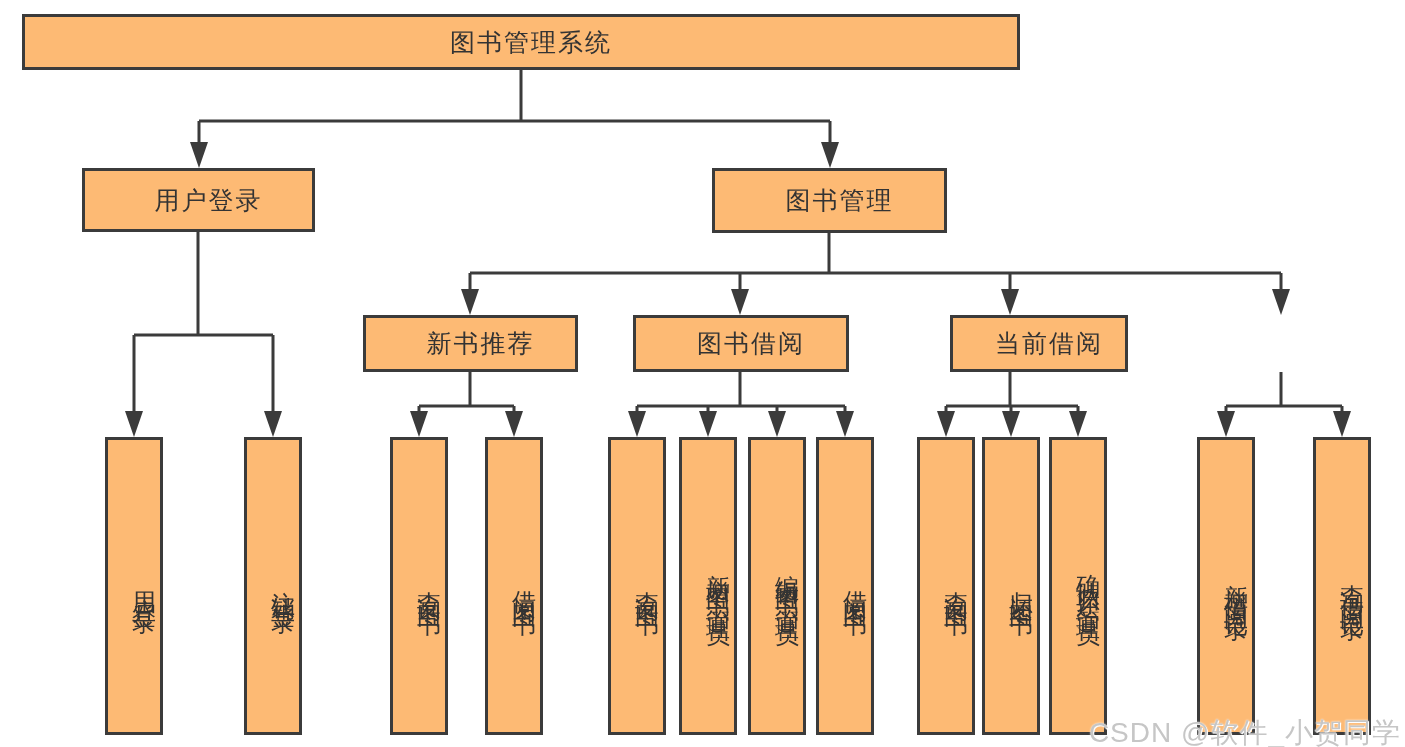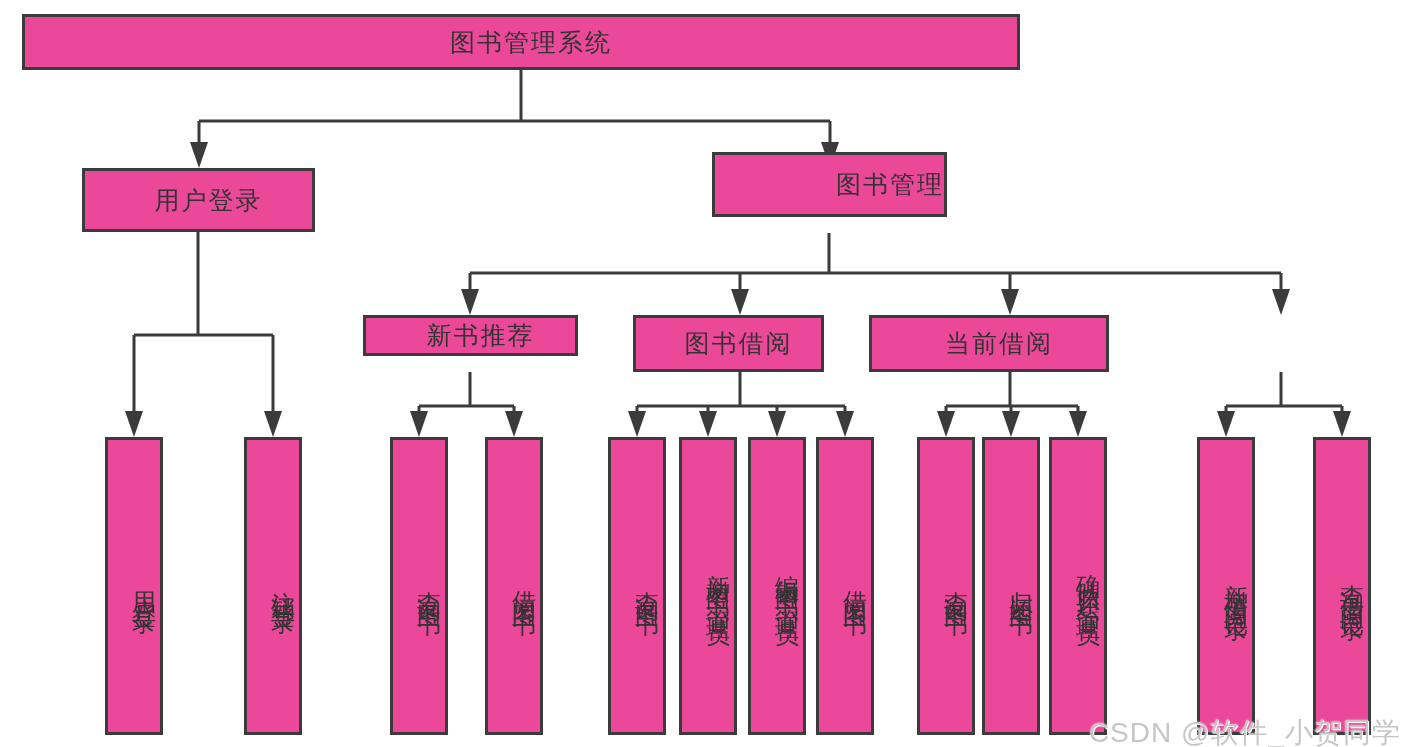--- a/index.html
+++ b/index.html
@@ -19,21 +19,21 @@
     position: absolute;
     left: 0;
     top: 0;
     width: 1405px;
     height: 747px;
   }
   .node {
     position: absolute;
     box-sizing: border-box;
     border: 3px solid #3b3b3b;
-    background: #ec4899;
+    background: #fdba74;
     display: flex;
     align-items: center;
     justify-content: center;
     color: #333333;
     padding-left: 20px;
   }
   .node.h span {
     font-size: 25px;
     letter-spacing: 2px;
     white-space: nowrap;
@@ -98,31 +98,31 @@
     </g>
   </svg>
 
   <div class="node h" style="left:22px; top:14px; width:998px; height:56px;">
     <span>图书管理系统</span>
   </div>
 
   <div class="node h" style="left:82px; top:168px; width:233px; height:64px;">
     <span>用户登录</span>
   </div>
-  <div class="node h" style="left:712px; top:152px; width:235px; height:65px;justify-content:flex-end;">
+  <div class="node h" style="left:712px; top:168px; width:235px; height:65px;">
     <span>图书管理</span>
   </div>
 
-  <div class="node h" style="left:363px; top:315px; width:215px; height:41px;">
+  <div class="node h" style="left:363px; top:315px; width:215px; height:57px;">
     <span>新书推荐</span>
   </div>
-  <div class="node h" style="left:633px; top:315px; width:191px; height:57px;">
+  <div class="node h" style="left:633px; top:315px; width:216px; height:57px;">
     <span>图书借阅</span>
   </div>
-  <div class="node h" style="left:869px; top:315px; width:240px; height:57px;">
+  <div class="node h" style="left:950px; top:315px; width:178px; height:57px;">
     <span>当前借阅</span>
   </div>
 
   <div class="node v" style="left:105px; top:437px; width:58px; height:298px;">
     <span>用户登录</span>
   </div>
   <div class="node v" style="left:244px; top:437px; width:58px; height:298px;">
     <span>注销登录</span>
   </div>
 

